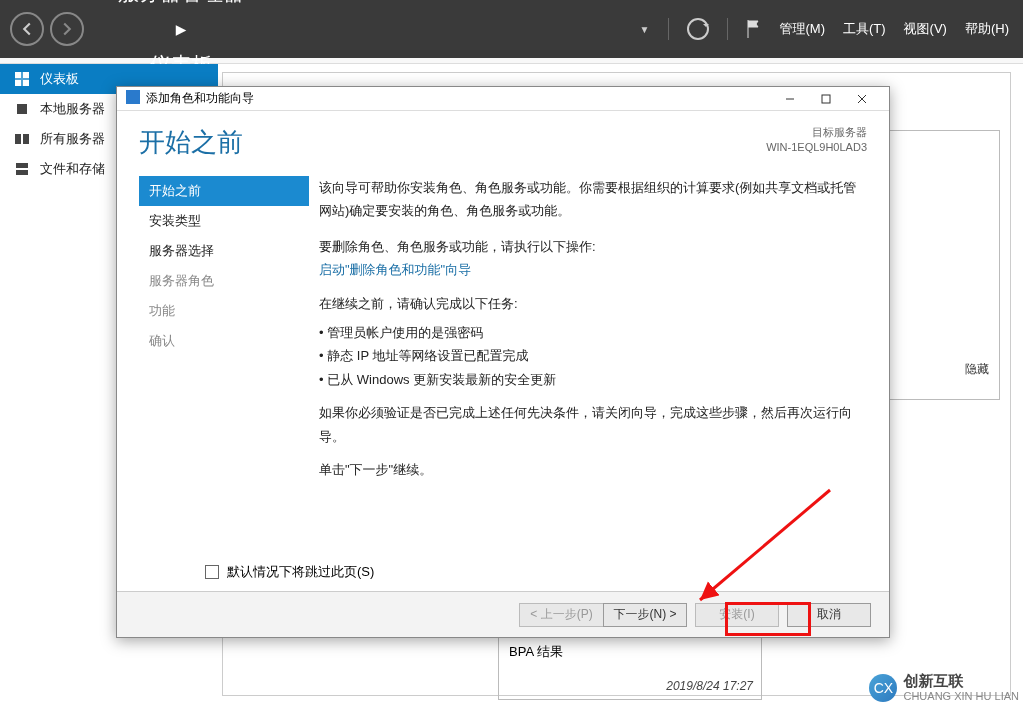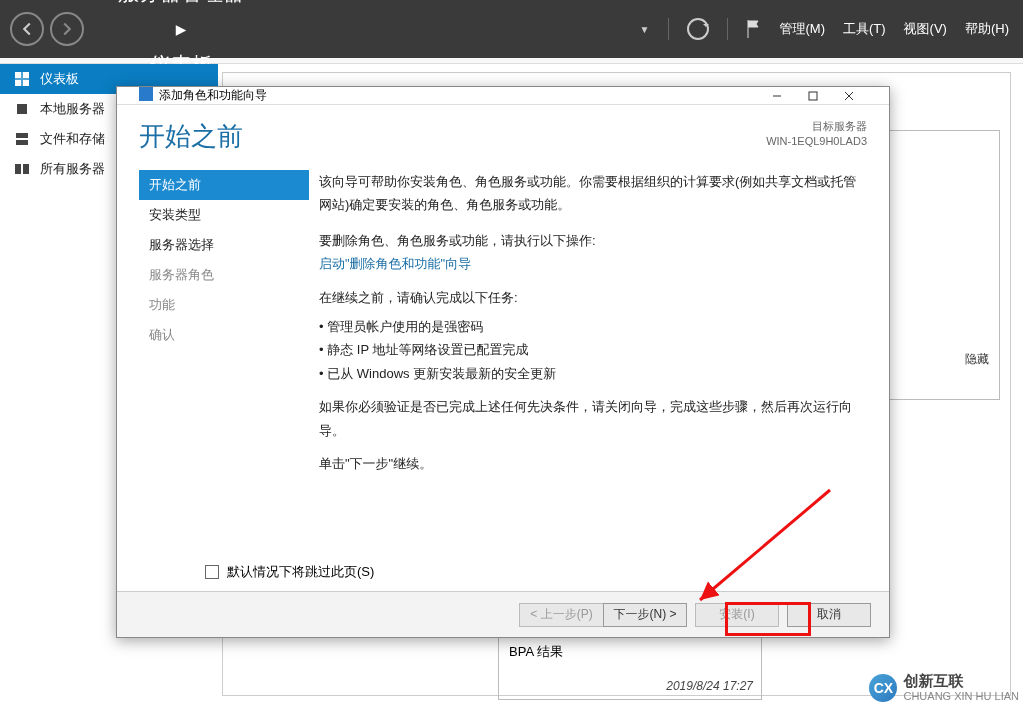--- a/index.html
+++ b/index.html
@@ -21,28 +21,28 @@
 
 
 .left-sidebar { position: absolute; left: 0; top: 64px; width: 218px; background: #fff; }
 .sb-item { display: flex; align-items: center; height: 30px; padding-left: 14px; font-size: 13px; gap: 10px; color: #222; }
 .sb-item.active { background: #0a7dc3; color: #fff; }
 .sb-icon { width: 16px; height: 16px; display: inline-flex; align-items: center; justify-content: center; }
 
 
 .bg-panel { position: absolute; border: 1px solid #bbb; background: #fff; }
 .bg-panel.right { left: 740px; top: 130px; width: 260px; height: 270px; }
-.bg-panel .hide-btn { position:absolute; right:10px; top:220px; font-size:12px; color:#333; }
+.bg-panel .hide-btn { position:absolute; right:10px; top:230px; font-size:12px; color:#333; }
 .bg-bottom { position:absolute; left:498px; top:636px; width:264px; height:64px; border:1px solid #bbb; padding:6px 10px; font-size:13px; }
 .bg-bottom .ts { position:absolute; right:8px; bottom:6px; font-size:12px; color:#444;font-style:italic; }
 .bg-big { position:absolute; left:222px; top:72px; right:12px; bottom:10px; border:1px solid #ccc; }
 
 
 .wizard { position: absolute; left: 116px; top: 86px; width: 774px; height: 552px; background: #fff; border: 1px solid #888; box-shadow: 0 3px 14px rgba(0,0,0,.35); display:flex; flex-direction:column; }
-.wiz-titlebar { height: 18px; display: flex; align-items: center; padding: 0 22px; border-bottom: 1px solid #ddd; font-size: 12px; }
+.wiz-titlebar { height: 24px; display: flex; align-items: center; padding: 0 9px; border-bottom: 1px solid #ddd; font-size: 12px; }
 .wiz-titlebar .title { margin-left: 6px; }
 .win-ctrls { margin-left: auto; display: flex; }
 .win-ctrl { width: 36px; height: 24px; display:flex; align-items:center; justify-content:center; }
 .win-ctrl svg { width:10px; height:10px; }
 
 .wiz-header { padding: 14px 22px 6px; display:flex; }
 .wiz-header h1 { font-size: 26px; font-weight: 300; color: #1b6fa6; }
 .wiz-header .dest { margin-left:auto; text-align:right; font-size:11px; color:#666; line-height:1.4; }
 
 .wiz-body { flex:1; display:flex; padding: 4px 22px 0; }
@@ -63,21 +63,21 @@
 .btn.disabled { color:#999; border-color:#bbb; }
 .btn-group { display:flex; }
 .btn-group .btn:first-child { border-right:none; }
 .highlight-next { position:absolute; border:3px solid #e11; pointer-events:none; }
 
 
 .red-arrow { position:absolute; pointer-events:none; }
 
 
 .watermark { position:absolute; right:4px; bottom:4px; display:flex; align-items:center; gap:6px; color:#888; font-size:11px; }
-.watermark .logo { width:28px; height:28px; border-radius:50%; background:linear-gradient(135deg,#4aa3d8,#2d7abf); color:#fff; display:flex; align-items:center; justify-content:center; font-weight:bold; font-size:14px; }
+.watermark .logo { width:28px; height:28px; border-radius:50%; background:linear-gradient(135deg,#4aa3d8,#2d7abf); color:#fff; display:flex; align-items:center; justify-content:center; font-weight:normal; font-size:14px; }
 .watermark .txt { line-height:1.1; }
 </style>
 </head>
 <body>
 
 <div class="top-header">
   <div class="nav-arrows">
     <div class="nav-circle">
       <svg viewBox="0 0 10 10">
           <path d="M7 1 L3 5 L7 9" stroke="#ccc" stroke-width="1.5" fill="none"></path>
@@ -127,35 +127,35 @@
     <span class="sb-icon">
         <svg width="14" height="14">
           <rect x="2" y="2" width="10" height="10" fill="#444"></rect>
         </svg>
       </span>
     <span>本地服务器</span>
   </div>
   <div class="sb-item">
     <span class="sb-icon">
         <svg width="14" height="14">
+          <rect x="0" y="2" width="6" height="10" fill="#444"></rect>
+          <rect x="8" y="2" width="6" height="10" fill="#444"></rect>
+        </svg>
+      </span>
+    <span>所有服务器</span>
+  </div>
+  <div class="sb-item">
+    <span class="sb-icon">
+        <svg width="14" height="14">
           <rect x="1" y="1" width="12" height="5" fill="#444"></rect>
           <rect x="1" y="8" width="12" height="5" fill="#444"></rect>
         </svg>
       </span>
     <span>文件和存储</span>
     <span style="margin-left:auto;margin-right:8px;font-size:10px;color:#666">▸</span>
-  </div>
-  <div class="sb-item">
-    <span class="sb-icon">
-        <svg width="14" height="14">
-          <rect x="0" y="2" width="6" height="10" fill="#444"></rect>
-          <rect x="8" y="2" width="6" height="10" fill="#444"></rect>
-        </svg>
-      </span>
-    <span>所有服务器</span>
   </div>
 </div>
 
 <div class="bg-big"></div>
 <div class="bg-panel right">
   <span class="hide-btn">隐藏</span>
 </div>
 <div class="bg-bottom">
   <div>BPA 结果</div>
   <div class="ts">2019/8/24 17:27</div>

